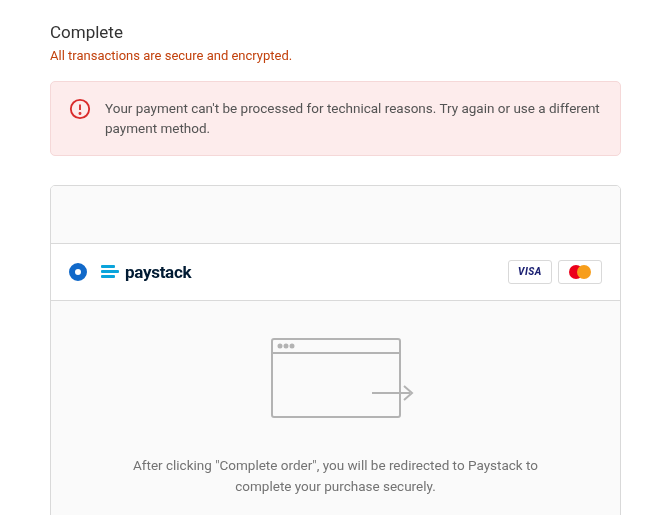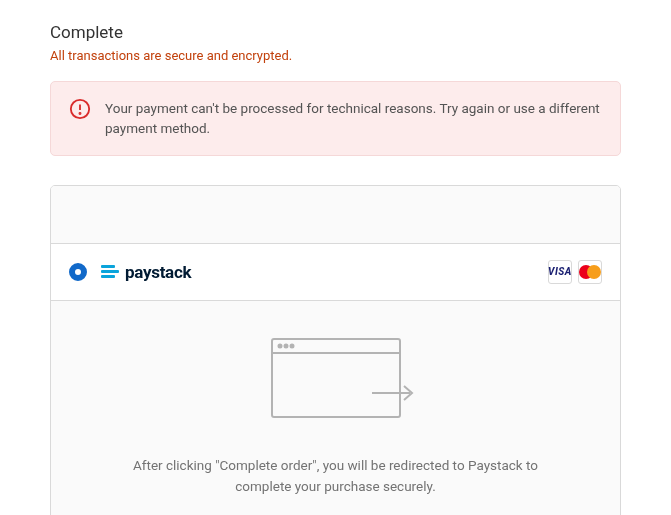--- a/index.html
+++ b/index.html
@@ -100,21 +100,21 @@
       color: #011b33;
       letter-spacing: -0.3px;
     }
     .card-icons {
       display: flex;
       gap: 6px;
     }
     .card-badge {
       border: 1px solid #d9d9d9;
       border-radius: 3px;
-      width: 24px;
+      width: 44px;
       height: 24px;
       display: flex;
       align-items: center;
       justify-content: center;
       background: #fff;
     }
     .visa-text {
       font-size: 10px;
       font-weight: 800;
       font-style: italic;

